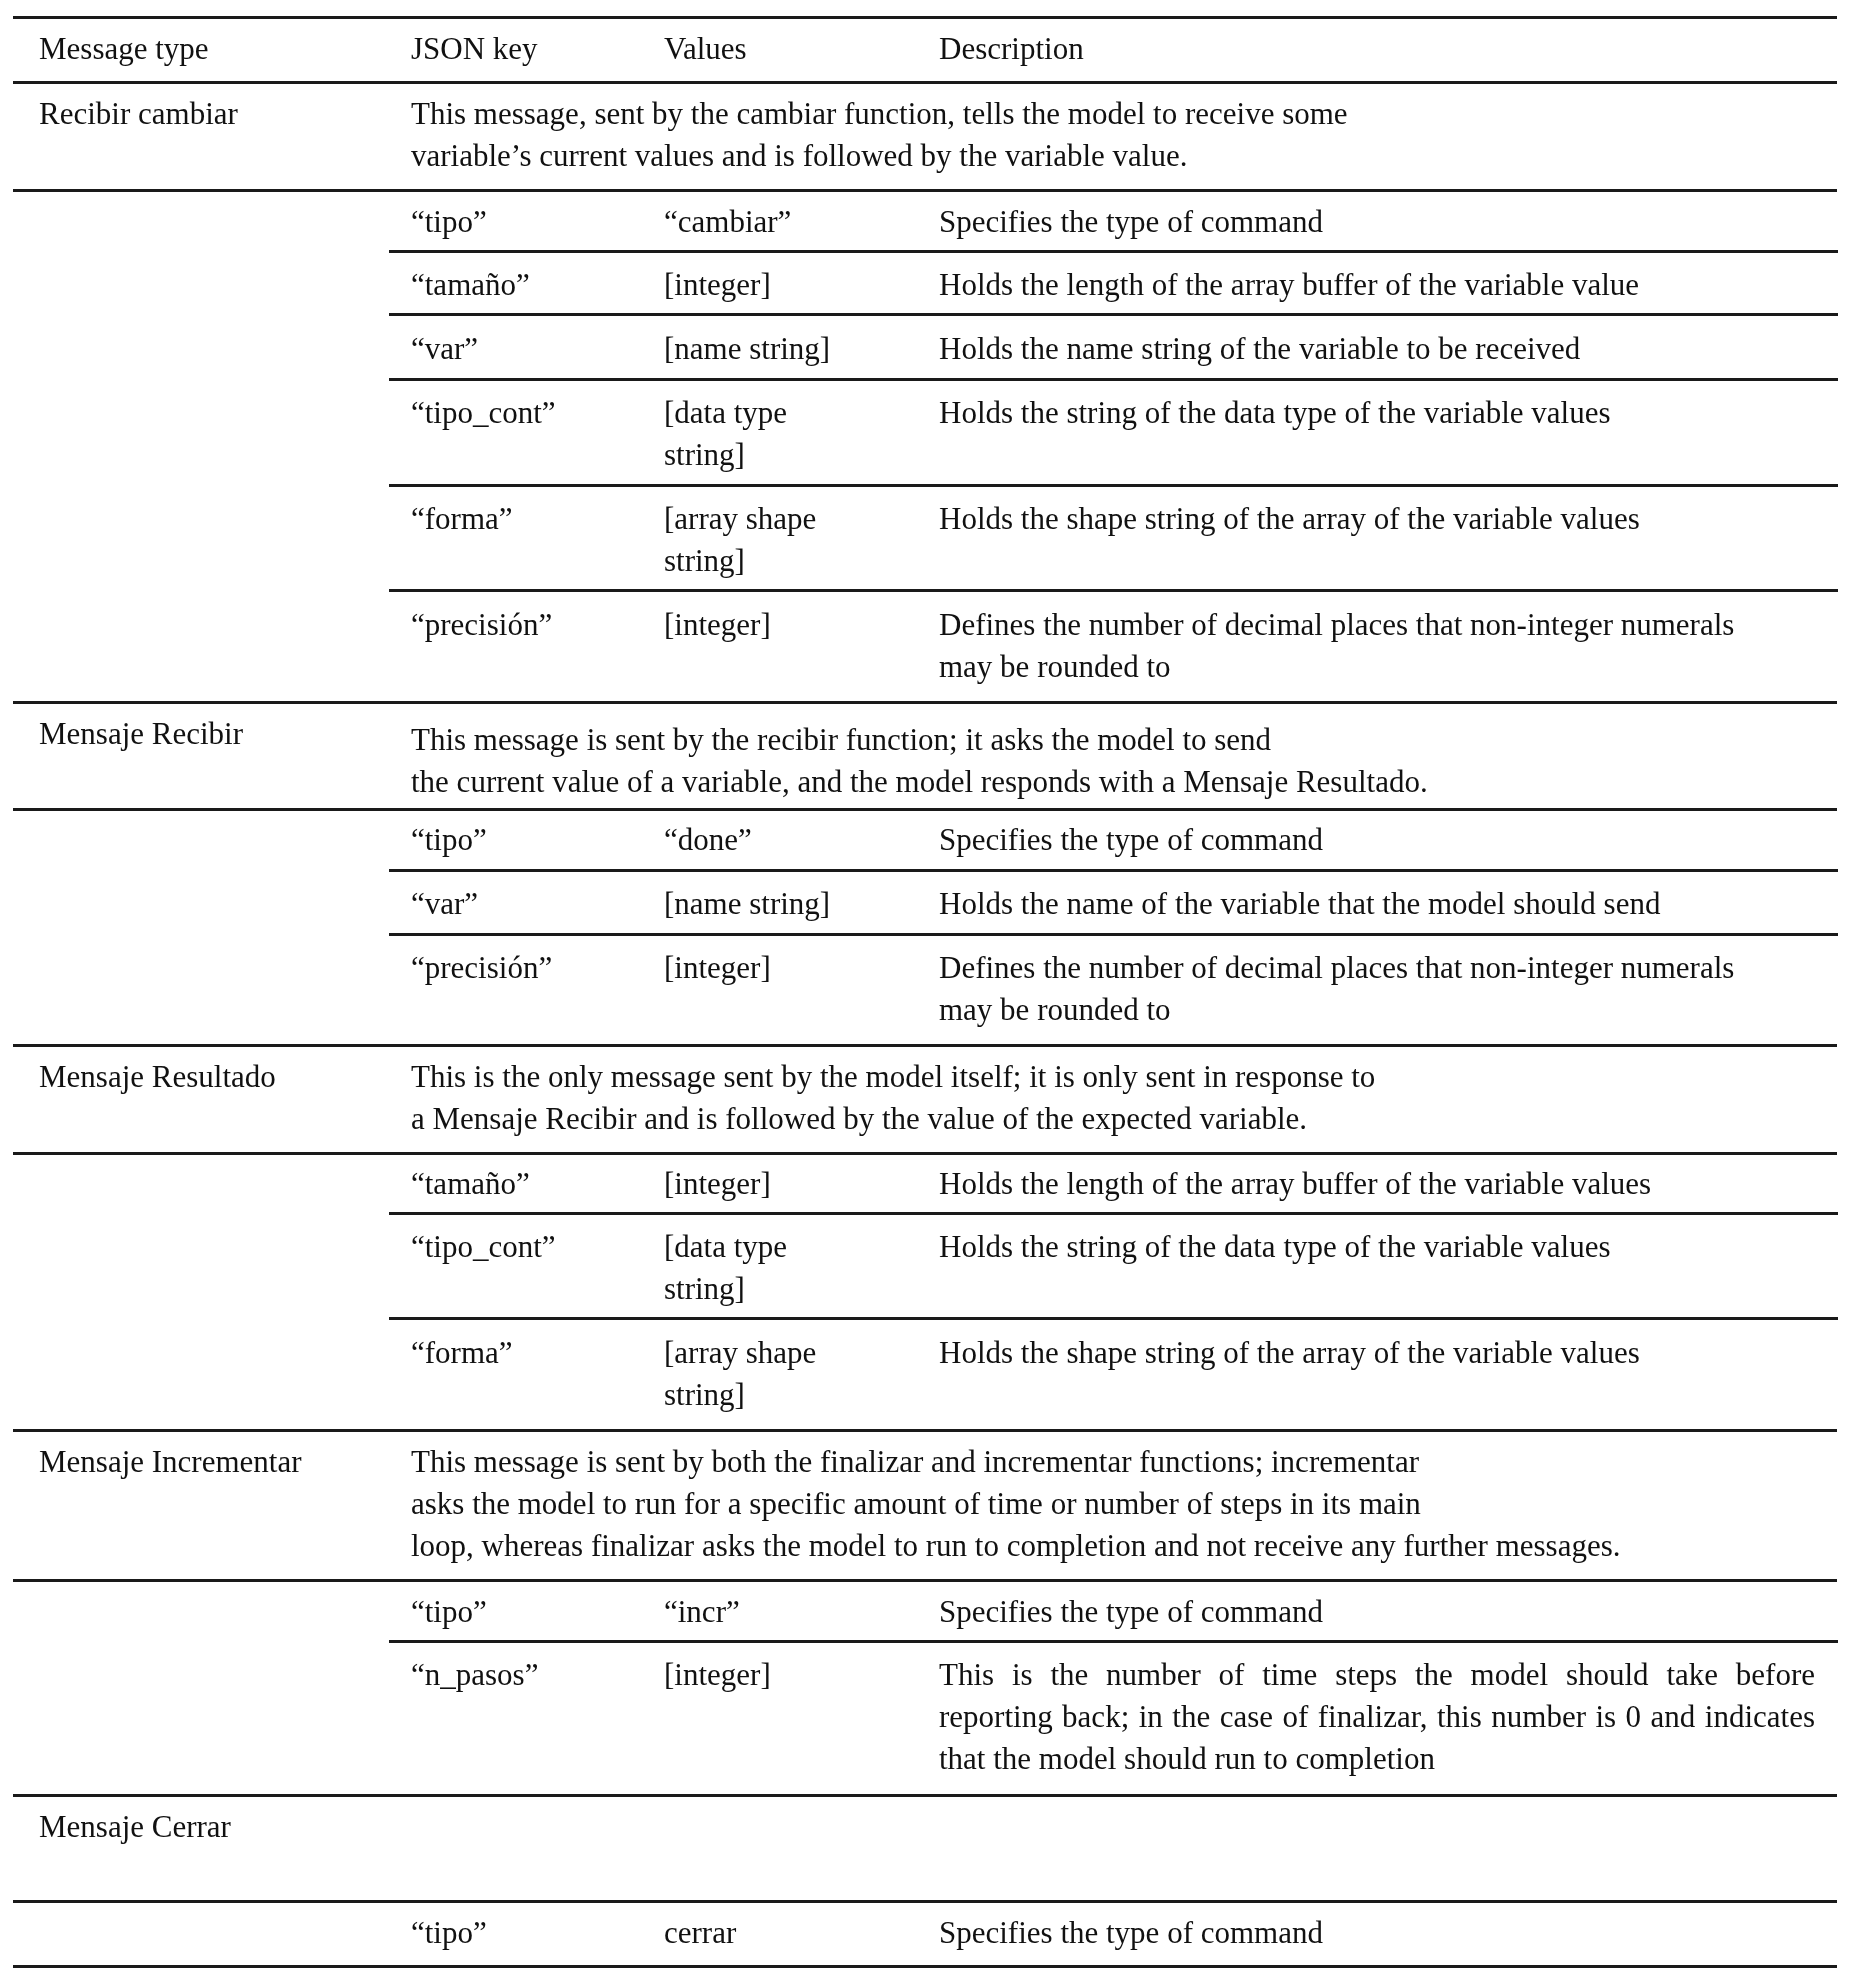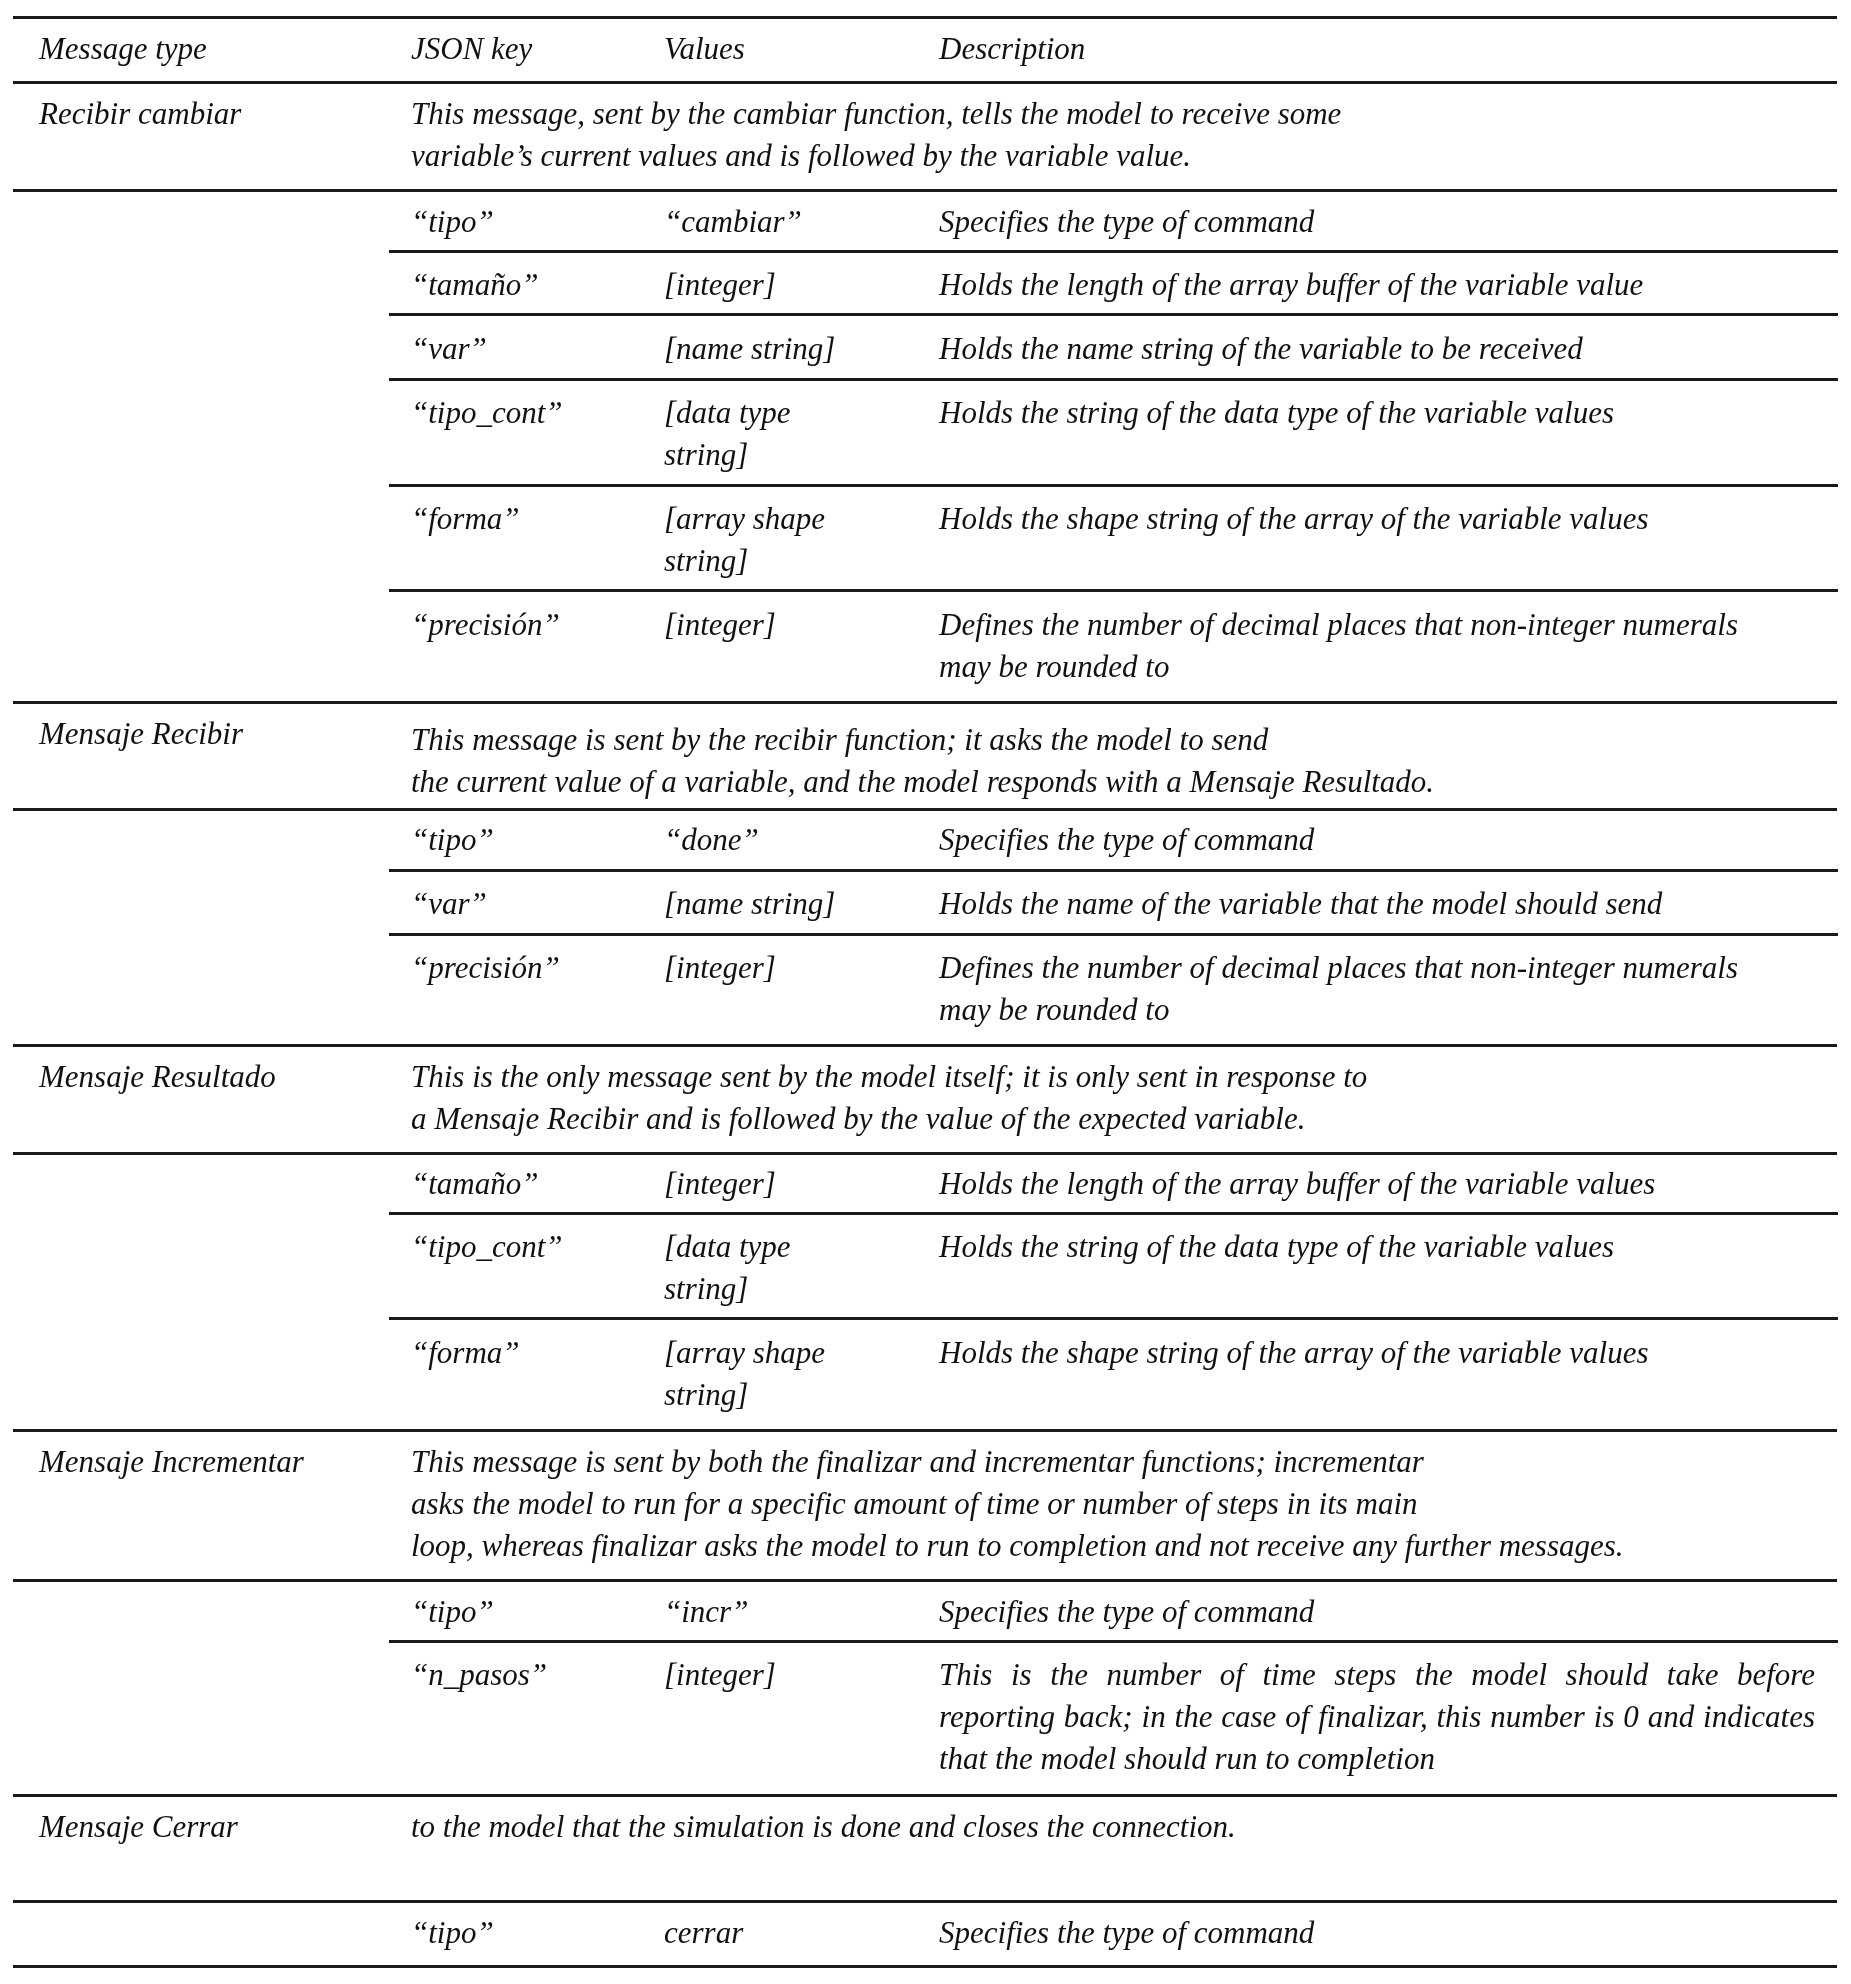--- a/index.html
+++ b/index.html
@@ -1,21 +1,21 @@
 <!DOCTYPE html>
 <html style="font-size:14.3px"><head>
 <meta charset="utf-8">
 <style>
   html, body { margin: 0; padding: 0; background: #ffffff; }
   body {
     width: 1851px; height: 1985px; position: relative; overflow: hidden;
     font-family: "Liberation Serif", "DejaVu Serif", serif;
     color: #111111;
   }
-  .t { position: absolute; font-size: 31px; line-height: 42px; white-space: nowrap; font-style: italic; }
+  .t { position: absolute; font-size: 31px; line-height: 42px; white-space: nowrap; }
   .wrap { white-space: normal; }
   .just { text-align: justify; text-align-last: left; }
   .rule { position: absolute; height: 2.7px; background: #1a1a1a; }
   .col-type { left: 39px; }
   .col-key  { left: 411px; }
   .col-val  { left: 664px; }
   .col-desc { left: 939px; }
   .full { left: 13.4px; width: 1824px; }
   .part { left: 389px; width: 1449px; }
 </style>
@@ -182,21 +182,20 @@
       <div class="t col-key" style="top:1654px">“n_pasos”</div>
       <div class="t col-val" style="top:1654px">[integer]</div>
       <div class="t col-desc wrap just" style="top:1654px; width:876px">This is the number of time steps the model should take before reporting back; in the case of finalizar, this number is 0 and indicates that the model should run to completion</div>
     </div>
   </div>
   <div class="rule full" style="top:1794px"></div>
 
   <div>
     <div class="t col-type" style="top:1806px">Mensaje Cerrar</div>
     <div class="t col-key" style="top:1806px">
-      <div>to the model that the simulation is done and closes the connection.</div>
     </div>
     <div class="rule full" style="top:1900px"></div>
 
     <div>
       <div class="t col-key" style="top:1912px">“tipo”</div>
       <div class="t col-val" style="top:1912px">cerrar</div>
       <div class="t col-desc" style="top:1912px">Specifies the type of command</div>
     </div>
   </div>
   <div class="rule full" style="top:1965px"></div>

